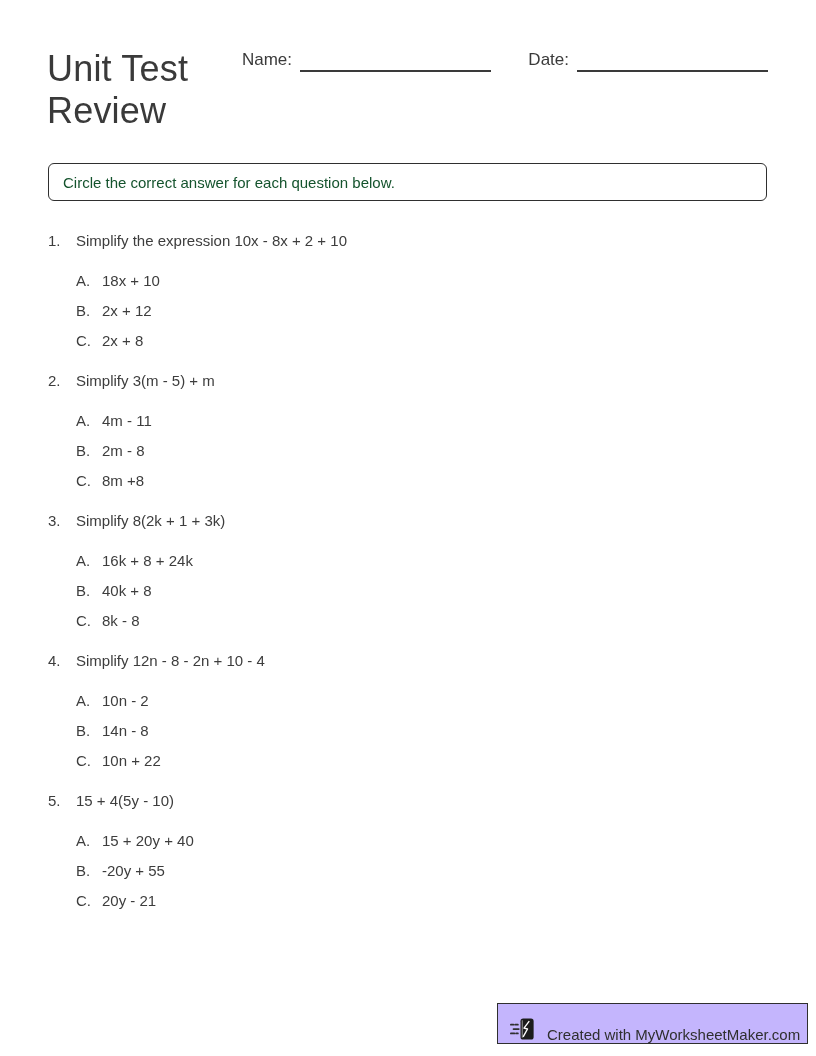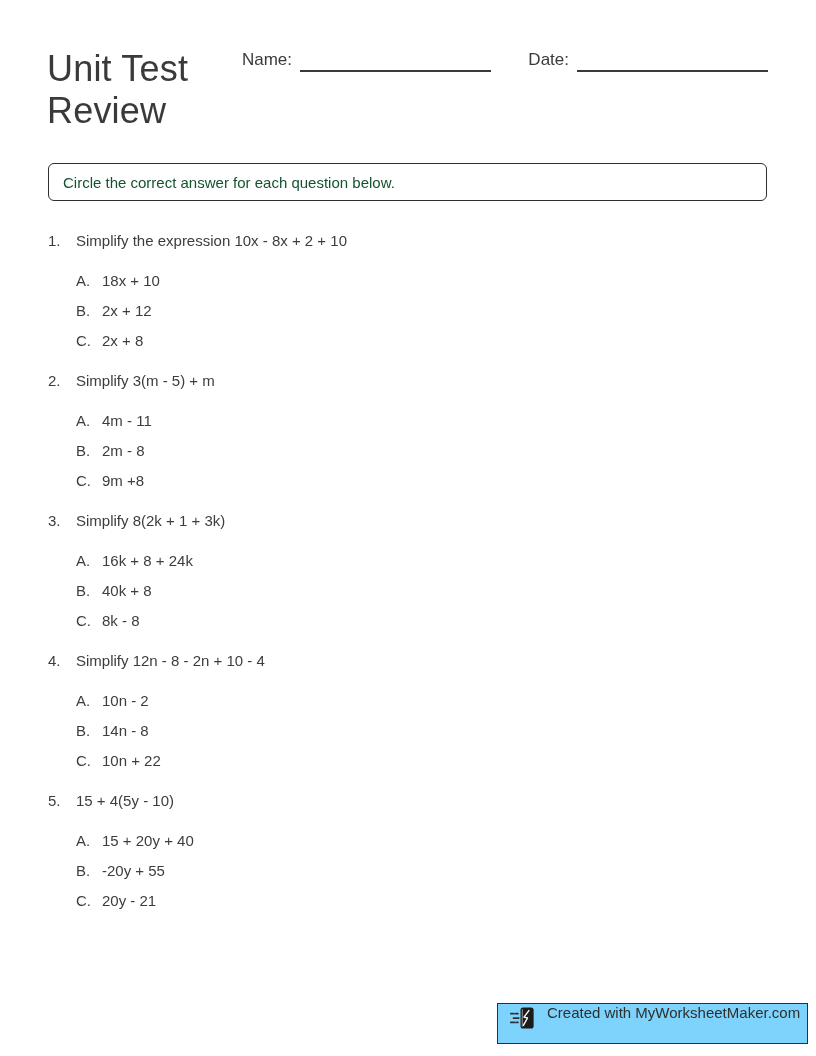--- a/index.html
+++ b/index.html
@@ -44,22 +44,22 @@
   .q-num { width: 28px; flex: 0 0 28px; }
   .q-text { flex: 1; }
   .options { padding-left: 28px; }
   .option { display: flex; margin-bottom: 10px; line-height: 20px; font-size: 15px; }
   .opt-letter { width: 26px; flex: 0 0 26px; }
 
   
   .footer-credit {
     position: absolute; left: 497px; top: 1003px; width: 311px; height: 41px;
     border: 1.5px solid #2f2f2f;
-    display: flex; align-items: flex-start; padding: 0 12px; gap: 9px;
-    background: #7dd3fc;
+    display: flex; align-items: flex-end; padding: 0 12px; gap: 9px;
+    background: #c4b5fd;
   }
   .footer-credit .credit-text { font-size: 15px; color: #2f2f2f; white-space: nowrap; }
   .logo-icon { width: 28px; height: 28px; flex: 0 0 28px; }
 </style>
 </head>
 <body>
 
 <div class="page">
 
   <div class="header">
@@ -115,21 +115,21 @@
     <span class="opt-text">4m - 11</span>
   </div>
 
   <div class="option">
     <span class="opt-letter">B.</span>
     <span class="opt-text">2m - 8</span>
   </div>
 
   <div class="option">
     <span class="opt-letter">C.</span>
-    <span class="opt-text">9m +8</span>
+    <span class="opt-text">8m +8</span>
   </div>
 </div>
   </div>
 
   <div class="question">
     <div class="q-row">
       <span class="q-num">3.</span>
       <span class="q-text">Simplify 8(2k + 1 + 3k)</span>
     </div>
     <div class="options">

